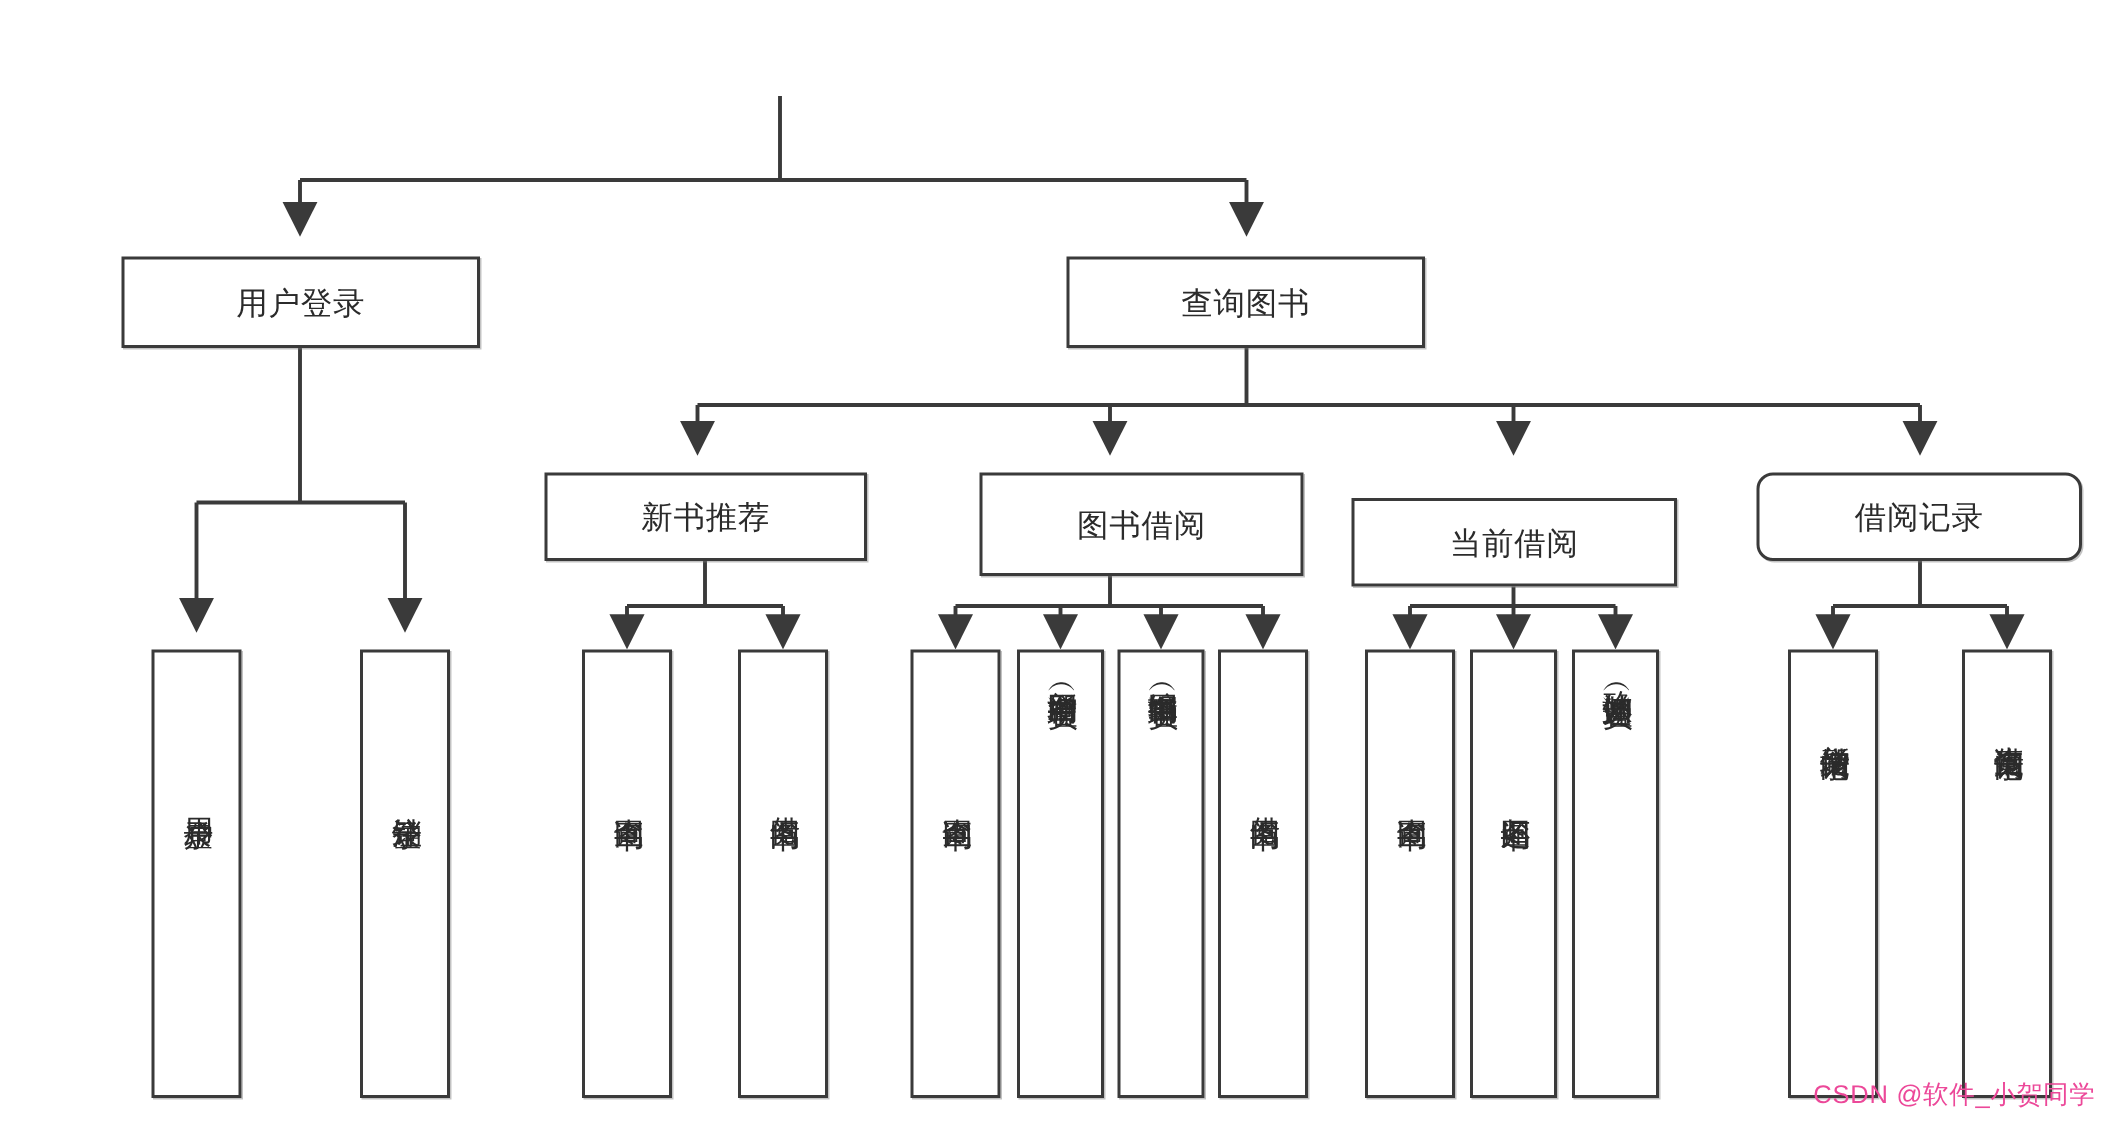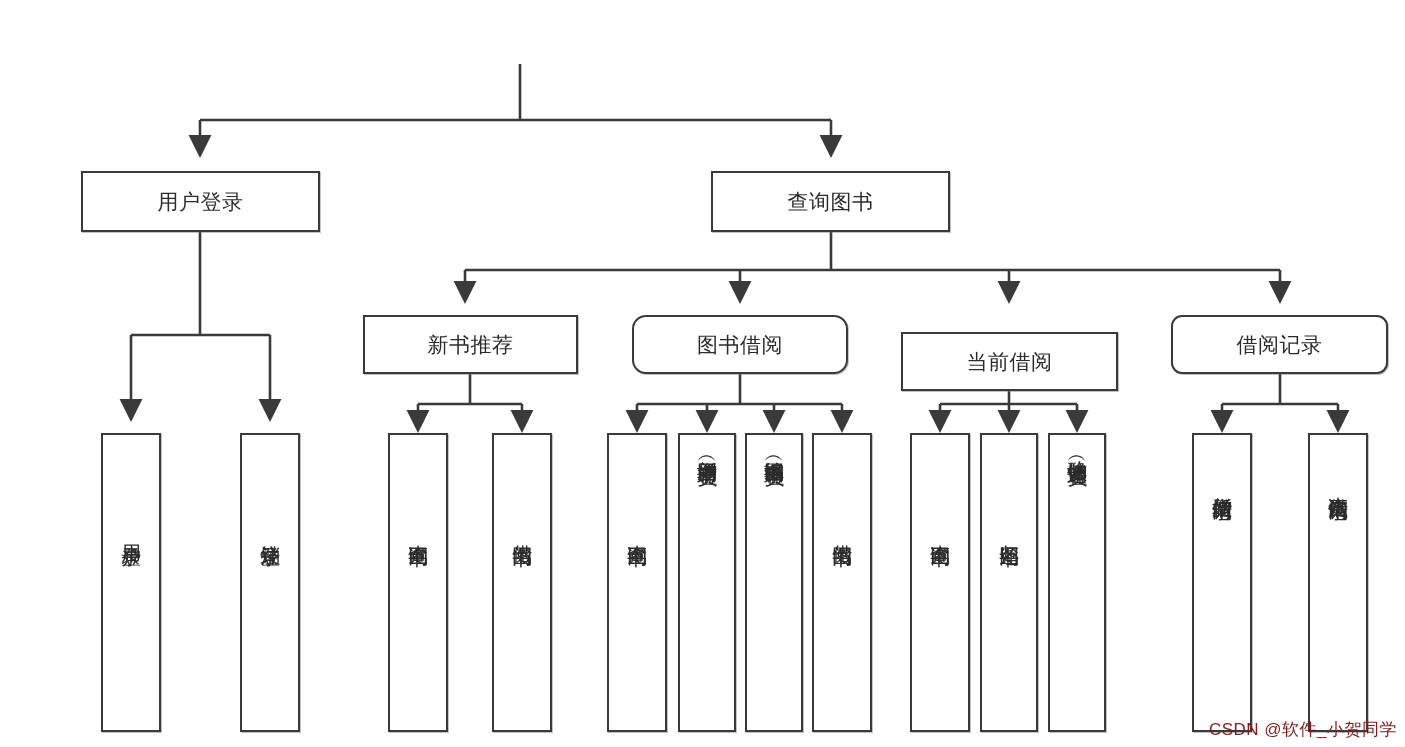--- a/index.html
+++ b/index.html
@@ -64,21 +64,21 @@
     margin-top: 40px;
   }
   .vtext.tall {
     margin-top: 4px;
   }
   #watermark {
     position: absolute;
     right: 8px;
     bottom: 6px;
     font-size: 17px;
-    color: #7f1d1d;
+    color: #ec4899;
     letter-spacing: 0.5px;
     white-space: nowrap;
   }
 </style>
 </head>
 <body>
 
 <div id="canvas">
 
   <svg id="wires" viewBox="0 0 1405 747">
@@ -136,21 +136,21 @@
   <div class="node h" style="left:81px; top:171px; width:239px; height:61px;">
     <span>用户登录</span>
   </div>
   <div class="node h" style="left:711px; top:171px; width:239px; height:61px;">
     <span>查询图书</span>
   </div>
 
   <div class="node h" style="left:363px; top:315px; width:215px; height:59px;justify-content:center;">
     <span>新书推荐</span>
   </div>
-  <div class="node h" style="left:632px; top:315px; width:216px; height:59px;border-radius:14px;">
+  <div class="node h" style="left:653px; top:315px; width:216px; height:69px;">
     <span>图书借阅</span>
   </div>
   <div class="node h" style="left:901px; top:332px; width:217px; height:59px;">
     <span>当前借阅</span>
   </div>
   <div class="node h" style="left:1171px; top:315px; width:217px; height:59px;border-radius:11px;">
     <span>借阅记录</span>
   </div>
 
   <div class="node leaf" style="left:101px; top:433px; width:60px; height:299px;">

